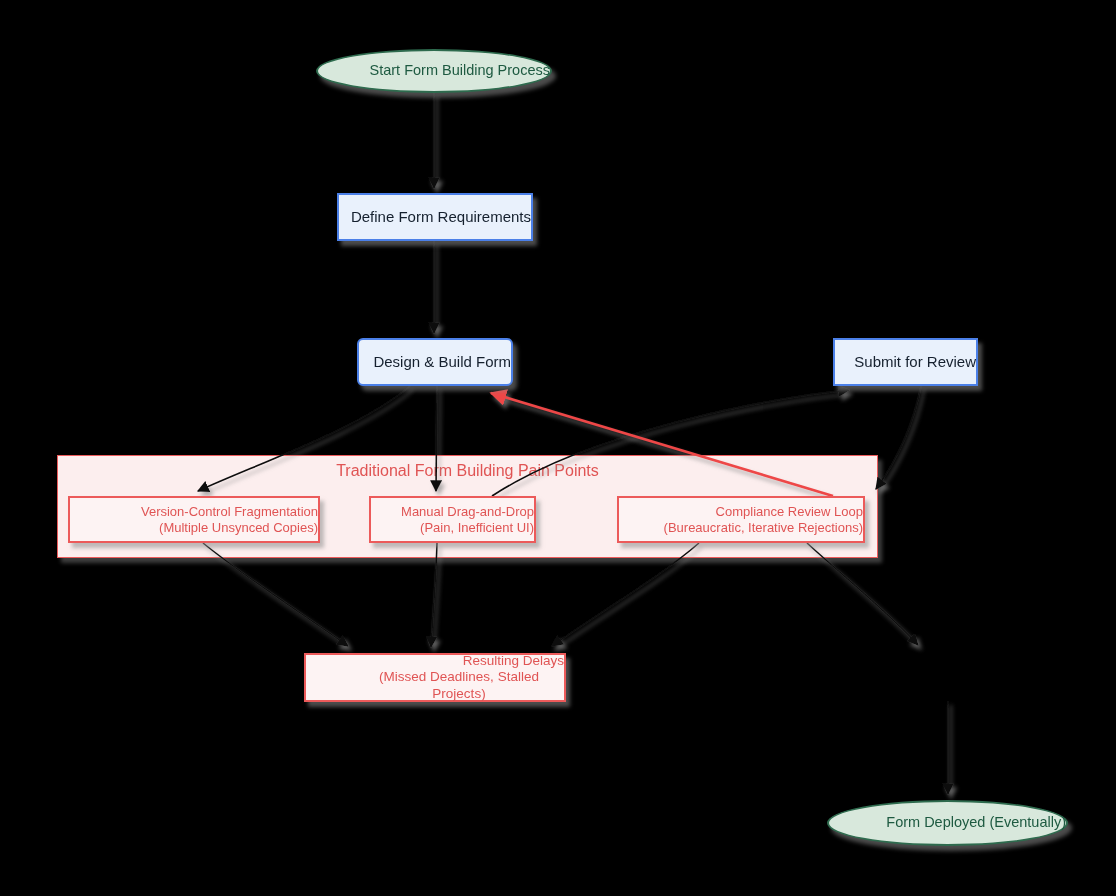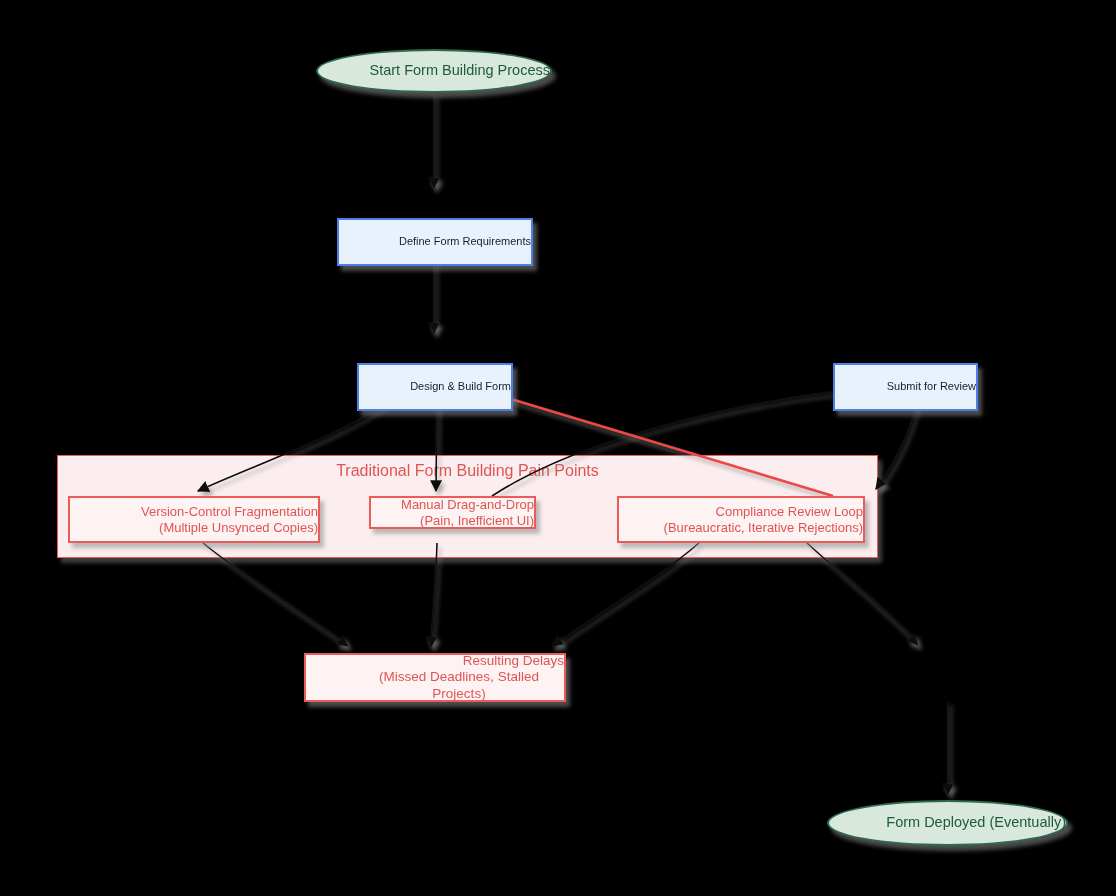--- a/index.html
+++ b/index.html
@@ -15,21 +15,21 @@
   .edge-red{fill:none;stroke:var(--c-edge-red,#ee4747);stroke-width:2.6px;}
   .node{
     position:absolute;z-index:10;
     display:flex;flex-direction:column;align-items:flex-end;justify-content:center;
     text-align:center;box-sizing:border-box;
     box-shadow:4px 5px 4px rgba(138,138,138,.55);
     line-height:1.2;
   }
   .rect{border-style:solid;border-width:2px;}
   .ellipse{border-style:solid;border-width:2px;border-radius:50%;}
-  .theme-blue{background:var(--c-blue-fill);border-color:var(--c-blue-stroke);color:var(--c-blue-text);font-size:11px;margin-top:25px;}
+  .theme-blue{background:var(--c-blue-fill);border-color:var(--c-blue-stroke);color:var(--c-blue-text);font-size:15px;}
   .theme-green{background:var(--c-green-fill);border-color:var(--c-green-stroke);font-size:14.5px;}
   .theme-green.ellipse{color:var(--c-green-text);}
   .theme-green.rect{color:var(--c-green-node-text);}
   .theme-red{background:var(--c-red-fill-node);border-color:var(--c-red-stroke);color:var(--c-red-text);}
   .two-line{font-size:13px;}
   .delays-size{font-size:13.5px;}
   .subgraph{
     position:absolute;z-index:1;box-sizing:border-box;
     left:57px;top:455px;width:821px;height:103px;
     background:var(--c-red-fill-subgraph);
@@ -82,34 +82,34 @@
   </div>
 
   <div class="node ellipse theme-green" style="left:316px;top:49px;width:236px;height:44px;">
     <span>Start Form Building Process</span>
   </div>
 
   <div class="node rect theme-blue" style="left:337px;top:193px;width:196px;height:48px;">
     <span>Define Form Requirements</span>
   </div>
 
-  <div class="node rect theme-blue" style="left:357px;top:338px;width:156px;height:48px;">
+  <div class="node rect theme-blue" style="left:357px;top:338px;width:156px;height:48px;border-radius:6px;">
     <span>Design &amp; Build Form</span>
   </div>
 
   <div class="node rect theme-blue" style="left:833px;top:338px;width:145px;height:48px;">
     <span>Submit for Review</span>
   </div>
 
   <div class="node rect theme-red two-line" style="left:68px;top:496px;width:252px;height:47px;">
     <span>Version-Control Fragmentation</span>
     <span>(Multiple Unsynced Copies)</span>
   </div>
 
-  <div class="node rect theme-red two-line" style="left:369px;top:496px;width:167px;height:33px;">
+  <div class="node rect theme-red two-line" style="left:369px;top:496px;width:167px;height:47px;">
     <span>Manual Drag-and-Drop</span>
     <span>(Pain, Inefficient UI)</span>
   </div>
 
   <div class="node rect theme-red two-line" style="left:617px;top:496px;width:248px;height:47px;">
     <span>Compliance Review Loop</span>
     <span>(Bureaucratic, Iterative Rejections)</span>
   </div>
 
   <div class="node rect theme-red delays-size" style="left:304px;top:653px;width:262px;height:49px;padding-left:48px;">

